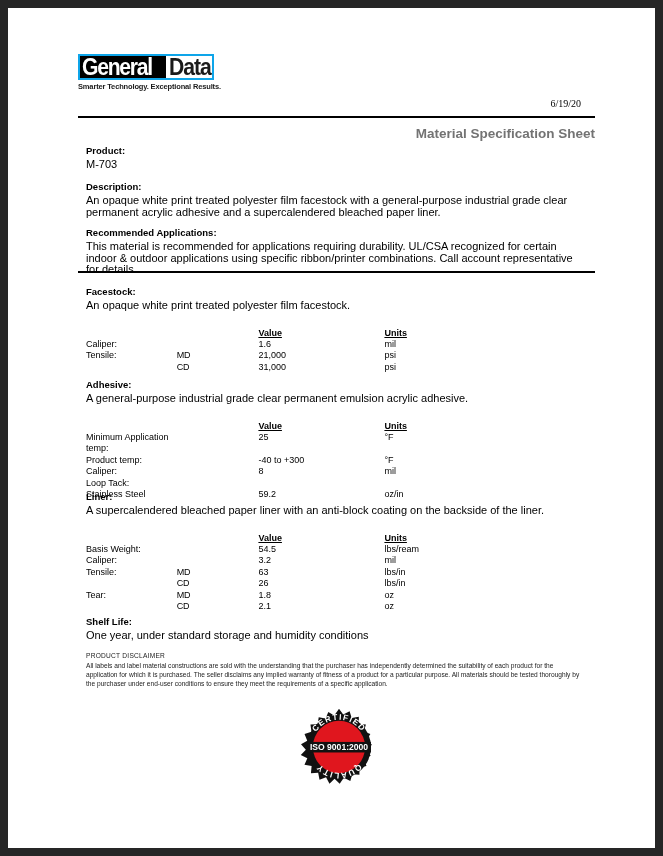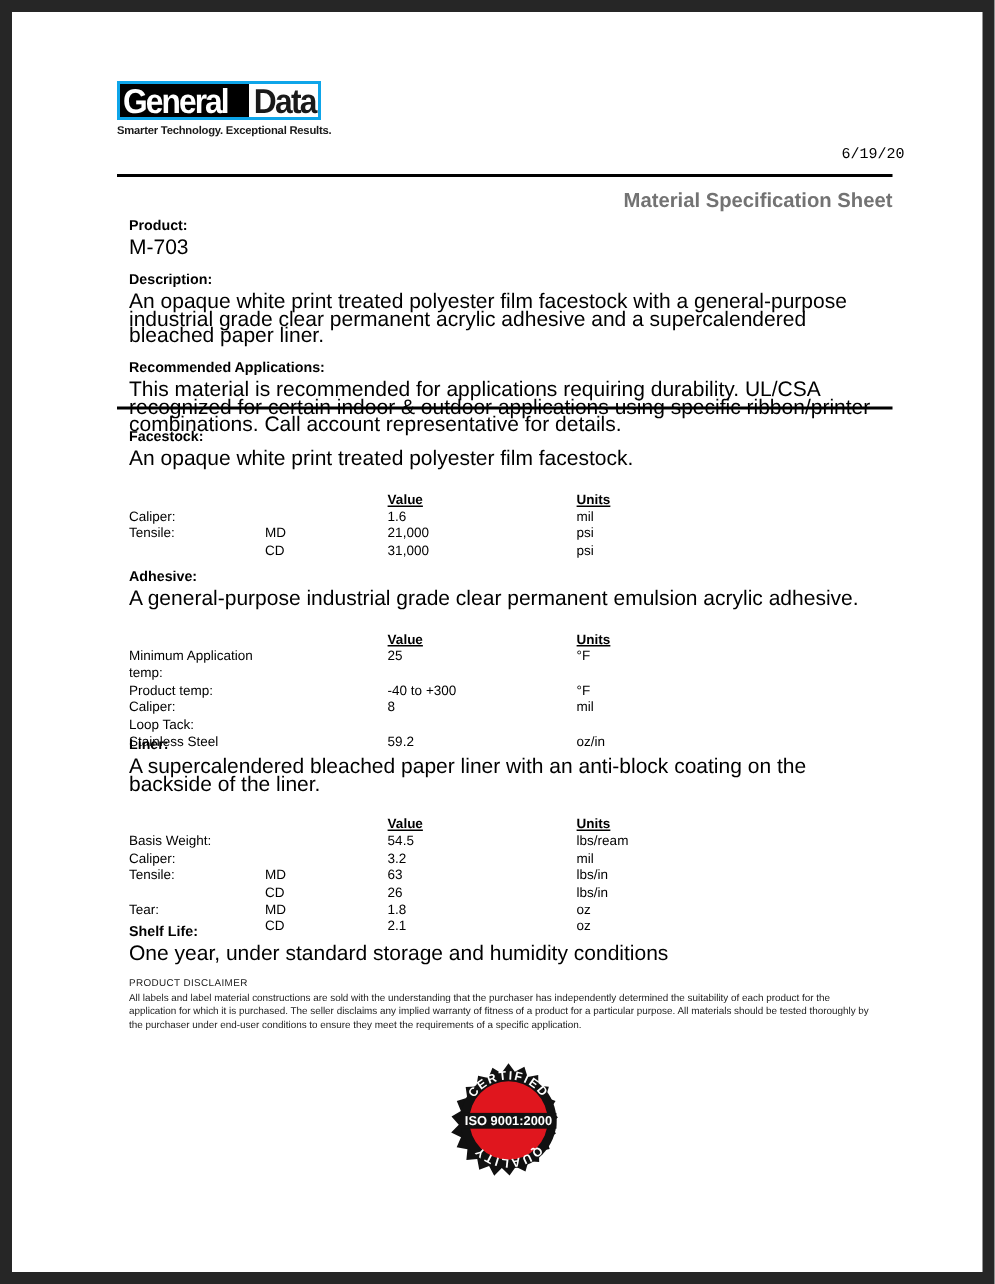--- a/index.html
+++ b/index.html
@@ -89,25 +89,25 @@
     font-family: "Liberation Sans", sans-serif;
     font-weight: bold;
     font-size: 7.5px;
     color: #1a1a1a;
     letter-spacing: -0.15px;
     white-space: nowrap;
   }
 
   #header-date {
     position: absolute;
-    right: 52px;
+    right: 74px;
     top: 90px;
     font-size: 10px;
     color: #000;
-    font-family: Liberation Mono, monospace;
+    font-family: Liberation Serif, serif;
     padding-left: 35px;
   }
 
   .rule-thick {
     position: absolute;
     left: 70px;
     right: 60px;
     border-top: 2px solid #000;
     height: 0;
   }
@@ -139,21 +139,21 @@
   }
 
   .sec-head {
     font-size: 9.5px;
     font-weight: bold;
     color: #000;
     margin: 0 0 2px 0;
     line-height: 12px;
   }
   .sec-text {
-    font-size: 14px;
+    font-size: 11px;
     color: #000;
     line-height: 11.5px;
     margin: 0;
   }
 
   
   table.spec {
     border-collapse: collapse;
     font-size: 9px;
     color: #000;
@@ -236,21 +236,21 @@
     <div class="block" style="top:137px;">
       <p class="sec-head">Product:</p>
       <p class="sec-text">M-703</p>
     </div>
 
     <div class="block" style="top:173px; width:500px;">
       <p class="sec-head">Description:</p>
       <p class="sec-text">An opaque white print treated polyester film facestock with a general-purpose industrial grade clear permanent acrylic adhesive and a supercalendered bleached paper liner.</p>
     </div>
 
-    <div class="block" style="top:232px; width:500px;">
+    <div class="block" style="top:219px; width:500px;">
       <p class="sec-head">Recommended Applications:</p>
       <p class="sec-text">This material is recommended for applications requiring durability. UL/CSA recognized for certain indoor &amp; outdoor applications using specific ribbon/printer combinations. Call account representative for details.</p>
     </div>
 
     <div class="block" style="top:278px;">
       <p class="sec-head">Facestock:</p>
       <p class="sec-text">An opaque white print treated polyester film facestock.</p>
       <table class="spec" style="margin-top:16px;">
         <thead>
           <tr>

